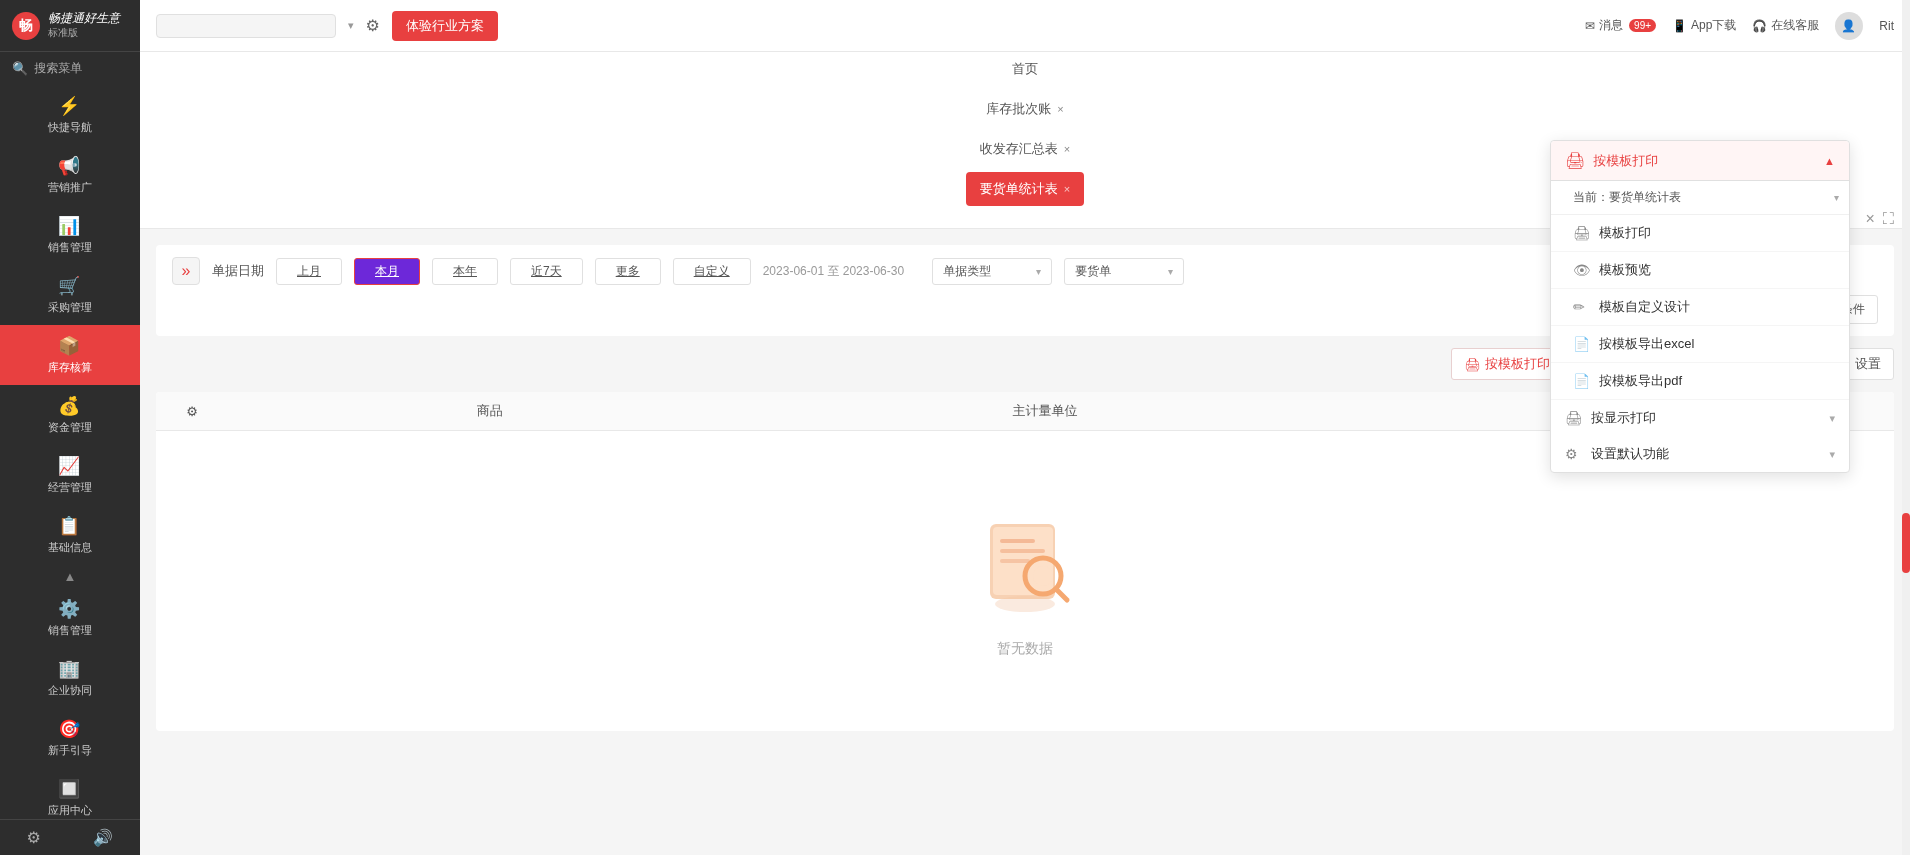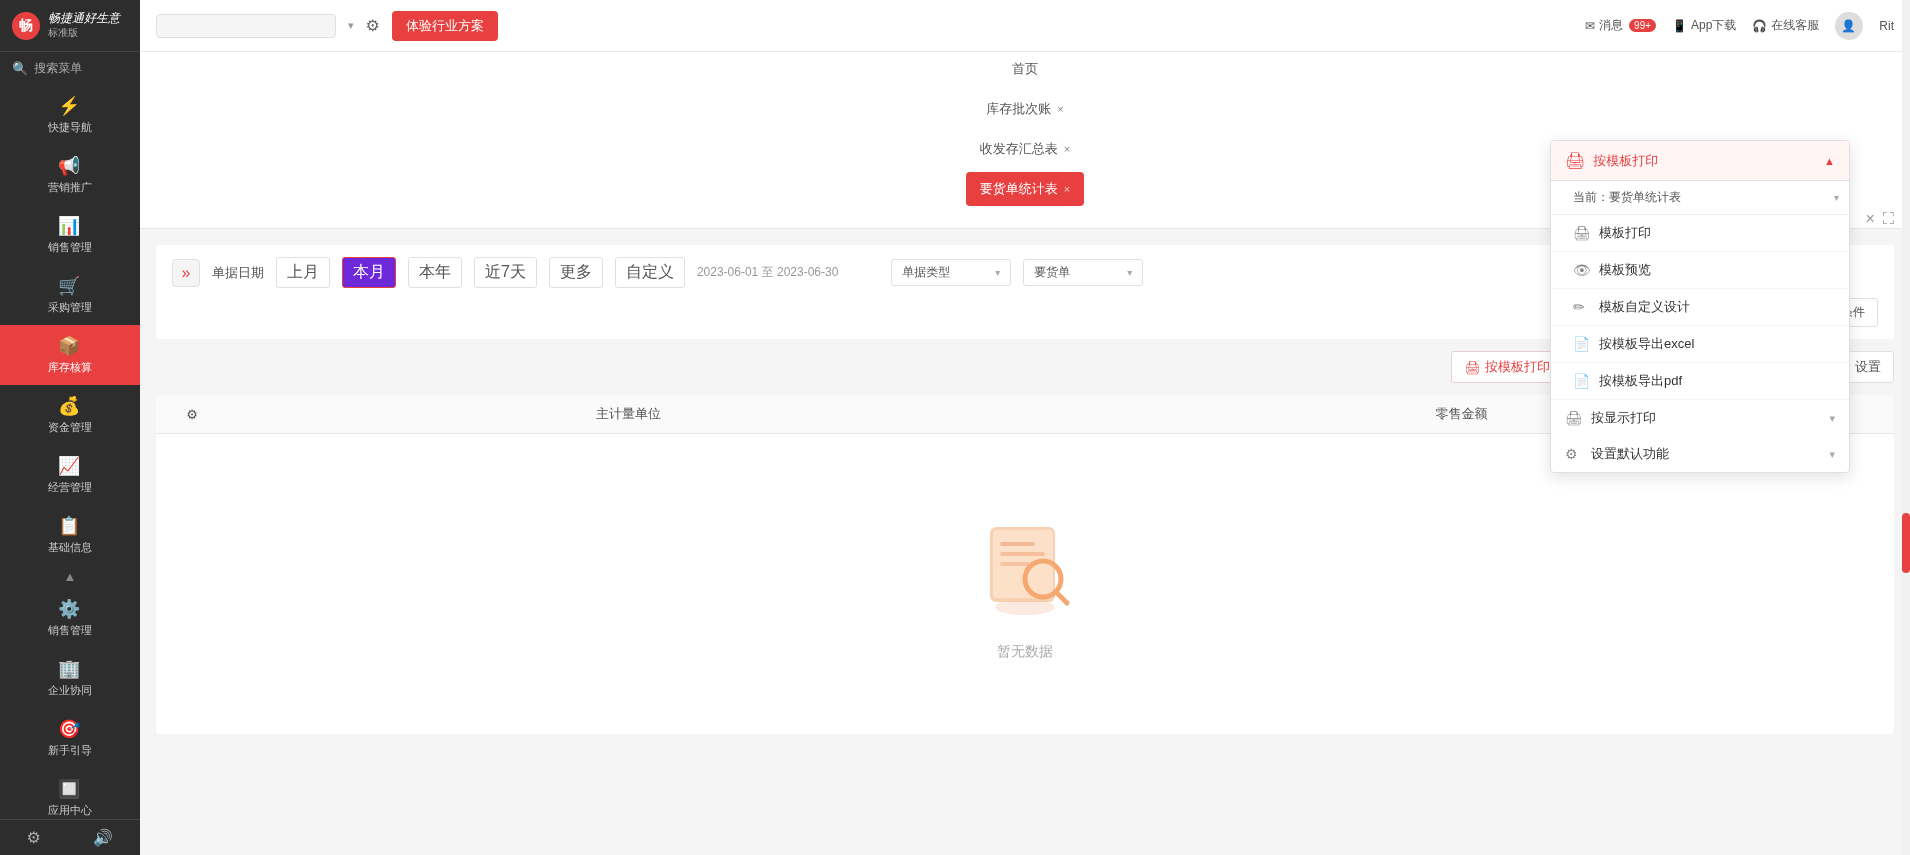--- a/index.html
+++ b/index.html
@@ -188,22 +188,22 @@
     .filter-expand-btn {
       width: 28px; height: 28px;
       background: #f5f5f5;
       border: 1px solid #e0e0e0;
       border-radius: 4px;
       display: flex; align-items: center; justify-content: center;
       cursor: pointer; color: #e84040; font-size: 16px;
     }
     .filter-label { color: #555; font-size: 13px; white-space: nowrap; }
     .date-btn {
-      padding: 4px 10px; border: 1px solid #e0e0e0; border-radius: 3px;
-      background: #fff; cursor: pointer; font-size: 16px; color: #555;
+      padding: 4px 20px; border: 1px solid #e0e0e0; border-radius: 3px;
+      background: #fff; cursor: pointer; font-size: 12px; color: #555; text-decoration: underline;
     }
     .date-btn.active {
       background: #6d28d9; color: #fff; border-color: #e84040;
     }
     .date-range { font-size: 12px; color: #999; }
     .filter-select {
       display: flex; align-items: center;
       border: 1px solid #e0e0e0;
       border-radius: 3px;
       padding: 4px 10px;
@@ -467,21 +467,21 @@
         <div class="filter-expand-btn">»</div>
         <span class="filter-label">单据日期</span>
         <button class="date-btn">上月</button>
         <button class="date-btn active">本月</button>
         <button class="date-btn">本年</button>
         <button class="date-btn">近7天</button>
         <button class="date-btn">更多</button>
         <button class="date-btn">自定义</button>
         <span class="date-range">2023-06-01 至 2023-06-30</span>
 
-        <div class="filter-select" style="margin-left: 41px;">
+        <div class="filter-select" style="margin-left: 16px;">
           <span class="filter-select-label">单据类型</span>
           <span class="filter-select-arrow">▾</span>
         </div>
 
         <div class="filter-select">
           <span class="filter-select-label">要货单</span>
           <span class="filter-select-arrow">▾</span>
         </div>
       </div>
 
@@ -566,20 +566,21 @@
         <span>查询</span>
       </button>
       <button class="action-btn">
         <span>设置</span>
       </button>
     </div>
 
     <div class="data-table">
       <div class="table-header">
         <div class="table-col settings-col">⚙</div>
+        <div class="table-col">商品</div>
         <div class="table-col">主计量单位</div>
         <div class="table-col">零售金额</div>
       </div>
       <div class="table-body">
         <div class="empty-icon">
           <svg viewBox="0 0 120 120" xmlns="http://www.w3.org/2000/svg">
 
             <ellipse cx="60" cy="100" rx="30" ry="8" fill="#f5d5c0" opacity="0.5"></ellipse>
 
             <rect x="25" y="20" width="65" height="75" rx="6" ry="6" fill="#f5c5a0" opacity="0.8"></rect>

